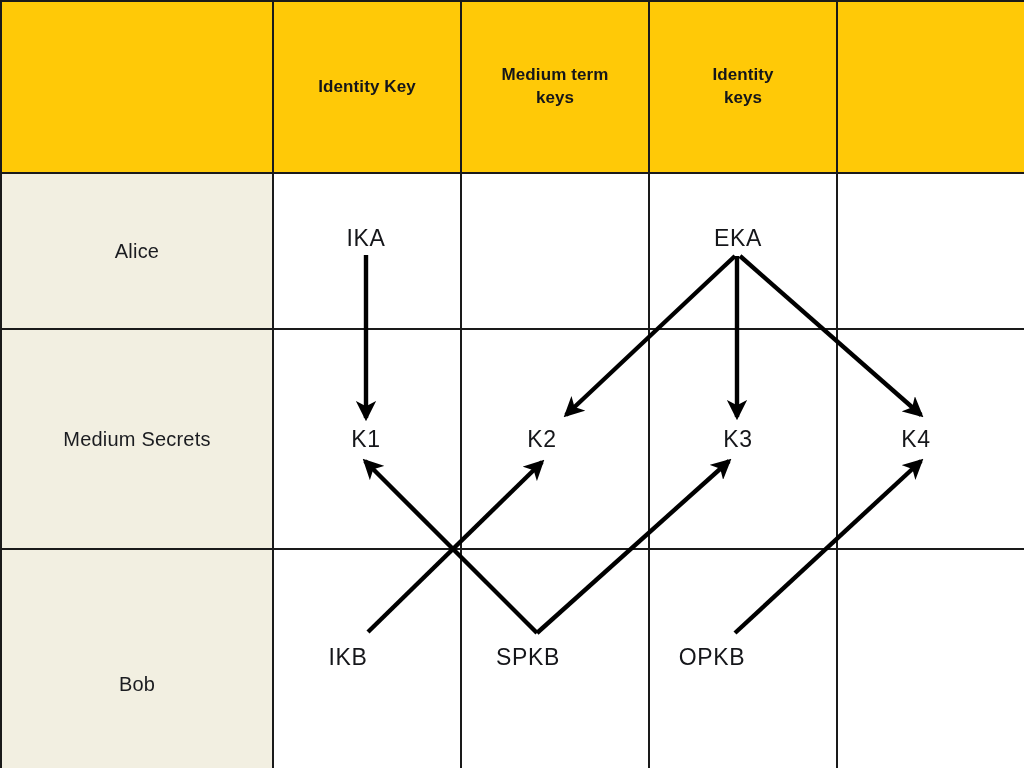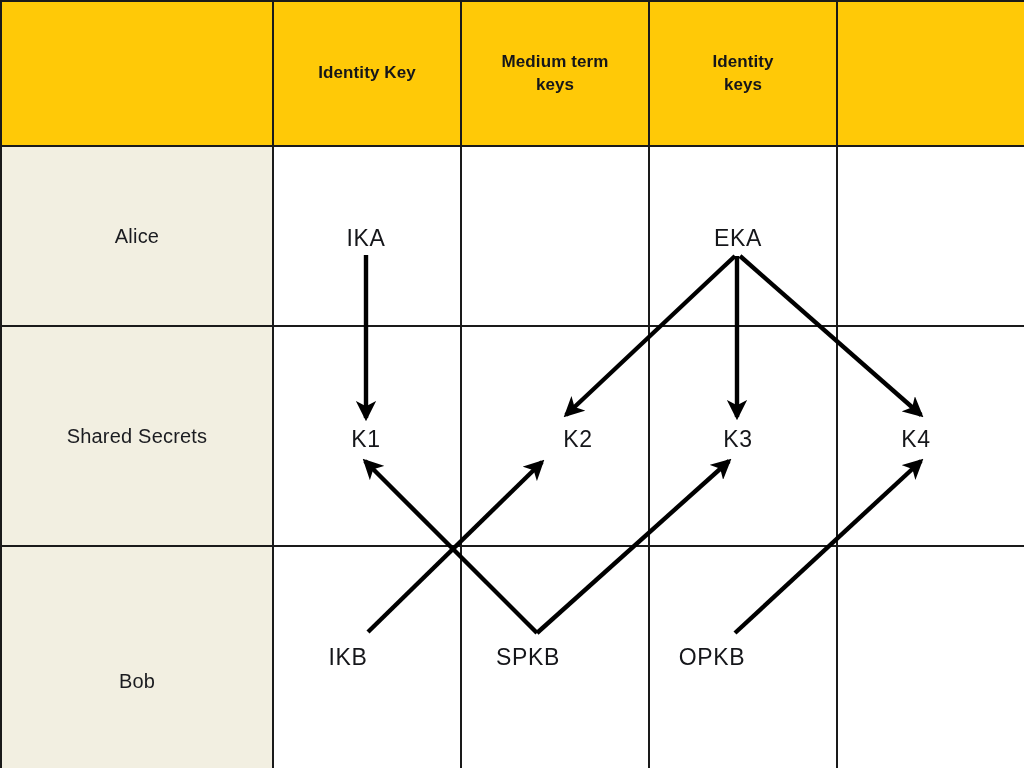--- a/index.html
+++ b/index.html
@@ -82,44 +82,44 @@
 
   <table id="grid">
     <colgroup>
       <col style="width:272px">
         <col style="width:188px">
         <col style="width:188px">
       <col style="width:188px">
         <col style="width:188px">
     </colgroup>
     <tbody>
-      <tr style="height:145px">
+      <tr style="height:172px">
         <td class="hdr-cell"></td>
         <td class="hdr-cell">Identity Key</td>
         <td class="hdr-cell">
           <span>Medium term</span><br>
           <span>keys</span>
         </td>
         <td class="hdr-cell">
           <span>Identity</span><br>
           <span>keys</span>
         </td>
         <td class="hdr-cell"></td>
       </tr>
 
-      <tr style="height:180px">
+      <tr style="height:156px">
         <td class="rowlbl-cell">Alice</td>
         <td class="body-cell"></td>
         <td class="body-cell"></td>
         <td class="body-cell"></td>
         <td class="body-cell"></td>
       </tr>
 
       <tr style="height:220px">
-        <td class="rowlbl-cell">Shared Secrets</td>
+        <td class="rowlbl-cell">Medium Secrets</td>
         <td class="body-cell"></td>
         <td class="body-cell"></td>
         <td class="body-cell"></td>
         <td class="body-cell"></td>
       </tr>
 
       <tr style="height:270px">
         <td class="rowlbl-cell">Bob</td>
         <td class="body-cell"></td>
         <td class="body-cell"></td>
@@ -144,21 +144,21 @@
       <path d="M 537,633 L 365,461"></path>
       <path d="M 537,633 L 729,461"></path>
       <path d="M 735,633 L 921,461"></path>
     </g>
   </svg>
 
   <div id="nodes">
     <span class="node" style="left:366px; top:238px">IKA</span>
     <span class="node" style="left:738px; top:238px">EKA</span>
     <span class="node" style="left:366px; top:439px">K1</span>
-    <span class="node" style="left:578px; top:439px">K2</span>
+    <span class="node" style="left:542px; top:439px">K2</span>
     <span class="node" style="left:738px; top:439px">K3</span>
     <span class="node" style="left:916px; top:439px">K4</span>
     <span class="node" style="left:348px; top:657px">IKB</span>
     <span class="node" style="left:528px; top:657px">SPKB</span>
     <span class="node" style="left:712px; top:657px">OPKB</span>
   </div>
 
 </div>
 
 </body></html>

